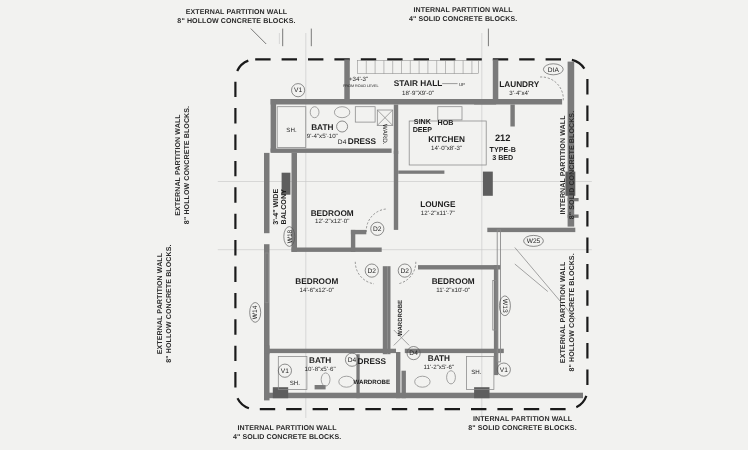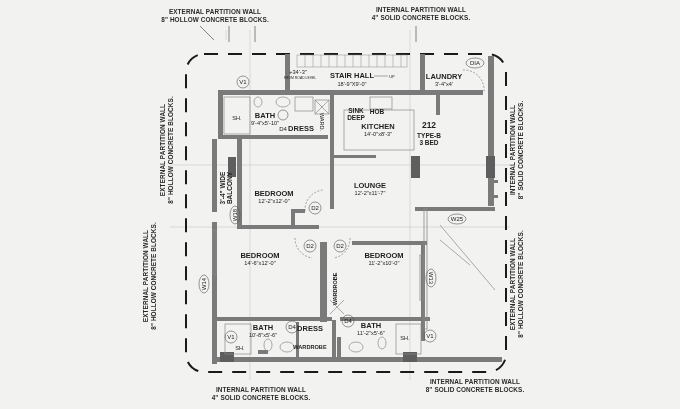--- a/index.html
+++ b/index.html
@@ -1,17 +1,17 @@
 <!DOCTYPE html>
 <html><head>
 <meta charset="utf-8">
 <style>
   html,body{margin:0;padding:0;}
   body{width:680px;height:409px;background:#f2f2f0;overflow:hidden;position:relative;font-family:"Liberation Sans",sans-serif;}
-  .canvas{position:absolute;left:0;top:0;width:616px;height:409px;}
+  .canvas{position:absolute;left:0;top:0;width:616px;height:409px;padding-left:28px;}
   .note{position:absolute;font-family:"Liberation Sans",sans-serif;font-size:6.4px;font-weight:bold;color:#2a2a2a;text-align:center;line-height:8px;letter-spacing:0.1px;white-space:nowrap;}
   .note.rot-ccw{transform:rotate(-90deg);transform-origin:center center;}
   .note.rot-cw{transform:rotate(-90deg);transform-origin:center center;}
   svg text{font-family:"Liberation Sans",sans-serif;fill:#1e1e1e;}
   .room{font-size:7.5px;font-weight:bold;}
   .dim{font-size:5.6px;}
   .tag{font-size:6px;}
 </style>
 </head>
 <body>

